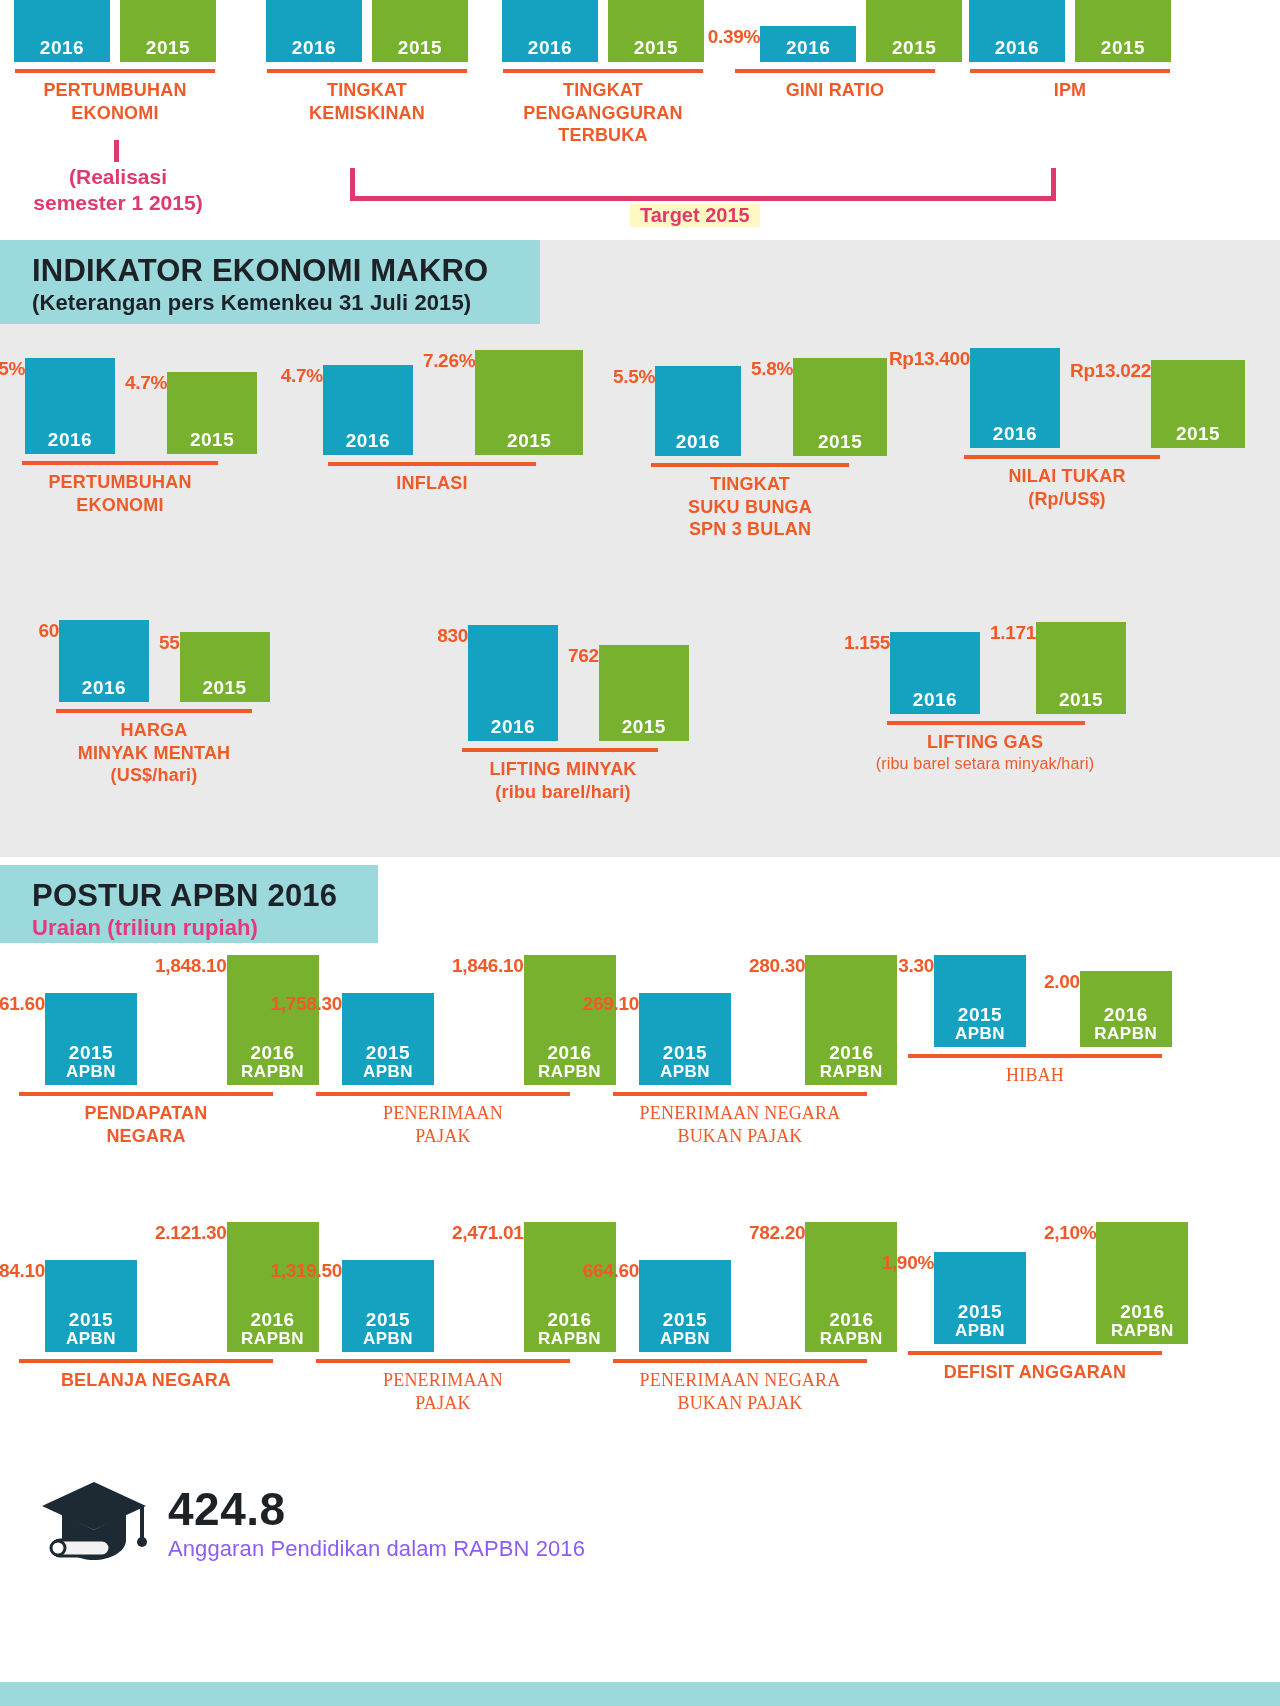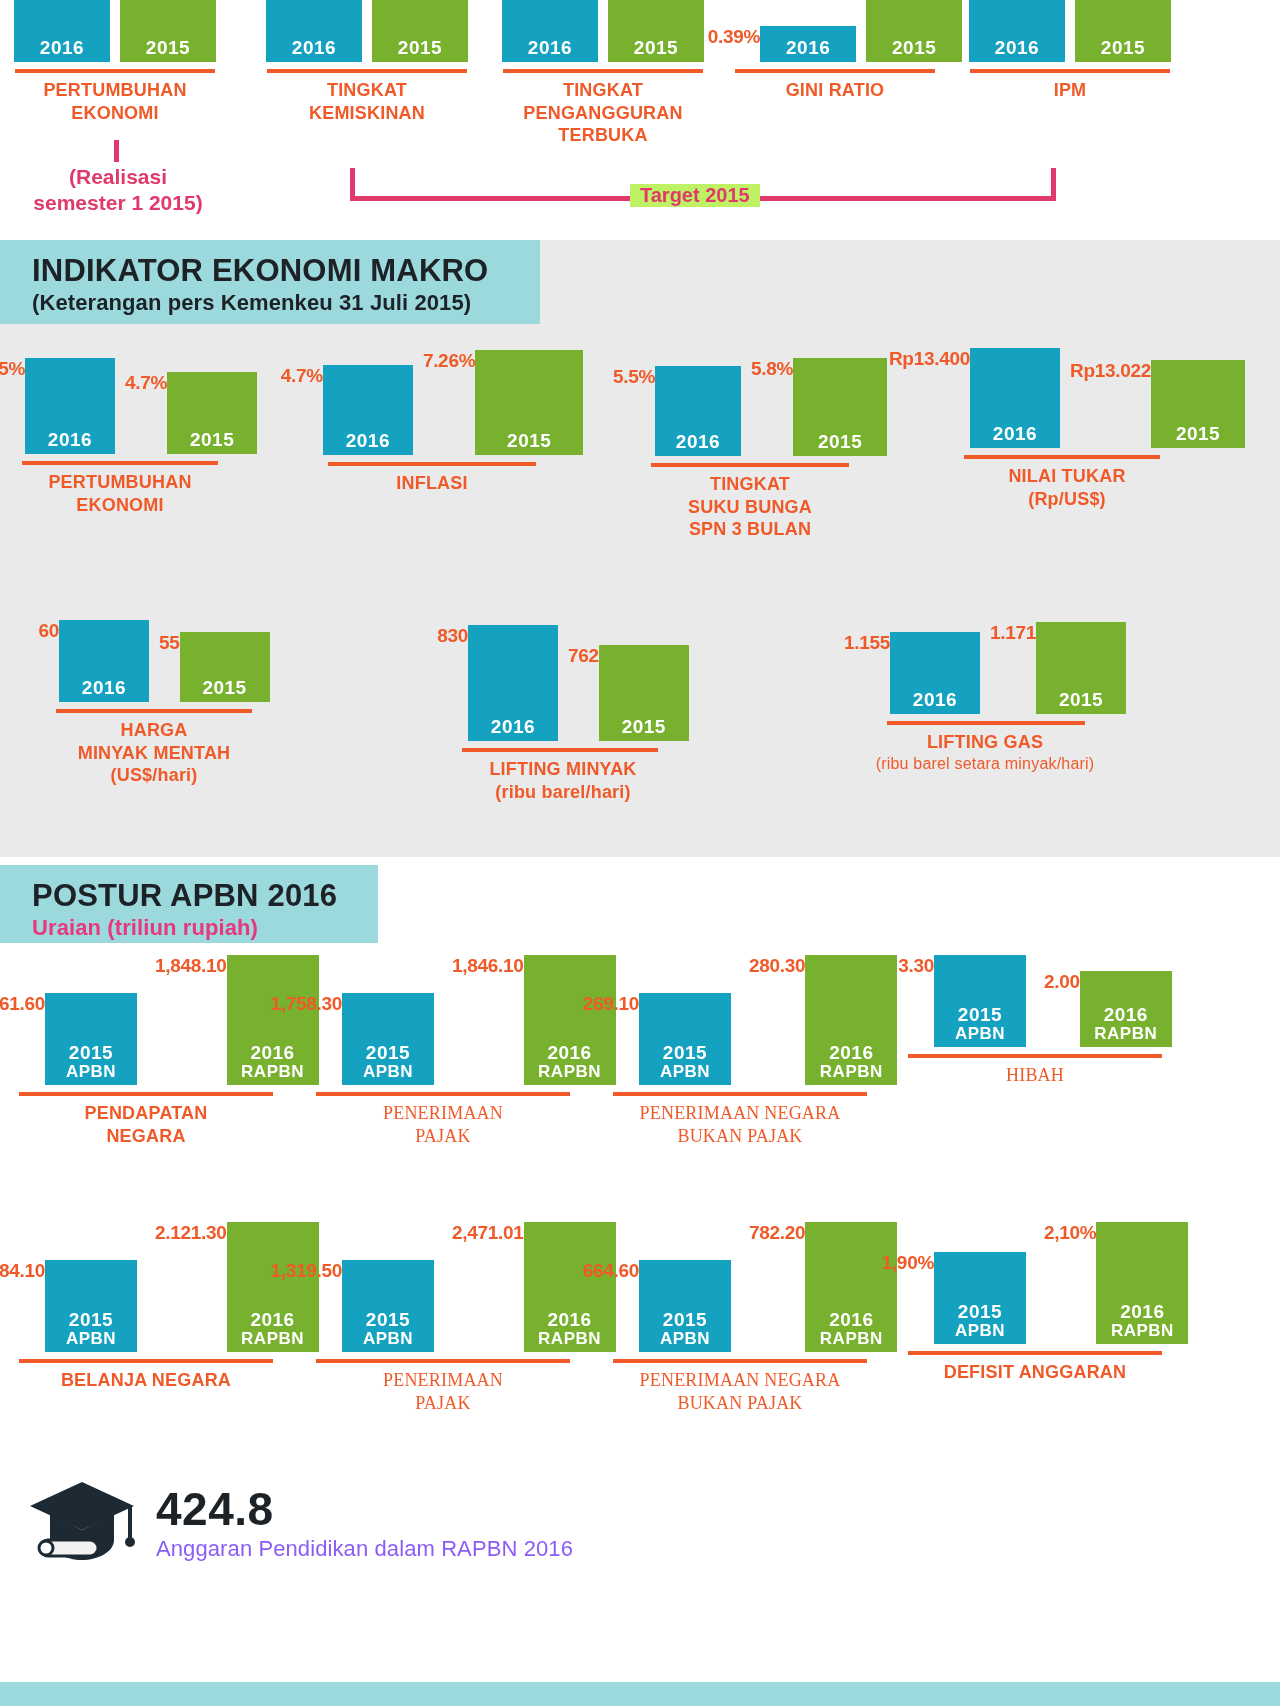--- a/index.html
+++ b/index.html
@@ -40,21 +40,21 @@
   .topstrip{position:relative;height:230px;background:#fff;}
   .topitem{position:absolute;top:0;}
   .topitem .pair{align-items:flex-end;}
 
   
   .bracket{position:absolute;}
   .bracket .hline{position:absolute;height:5px;background:#e03a6d;}
   .bracket .vtick{position:absolute;width:5px;background:#e03a6d;}
   .bracket .lbl{
     position:absolute;color:#e03a6d;font-size:20px;font-weight:bold;
-    background:#bef264;padding:0 10px;white-space:nowrap;
+    background:#fef9c3;padding:0 10px;white-space:nowrap;margin-top:20px;
   }
   .pinkstem{position:absolute;width:5px;background:#e03a6d;}
   .pinknote{
     position:absolute;color:#e03a6d;font-size:21px;font-weight:bold;
     text-align:center;line-height:1.25;white-space:nowrap;
   }
 
   
   .band{position:absolute;left:0;width:1280px;}
   .band.grey{background:#eaeaea;}
@@ -551,21 +551,21 @@
           <span class="sub">RAPBN</span>
         </div>
       </div>
     </div>
     <div class="rule" style="width:254px;margin-left:13px;"></div>
     <div class="caption">
       <div>DEFISIT ANGGARAN</div>
     </div>
   </div>
 
-  <div class="edu" style="left:26px;top:1478px;">
+  <div class="edu" style="left:38px;top:1478px;">
     <div style="width:112px;height:92px;">
       <svg viewBox="0 0 112 92" width="112" height="92" xmlns="http://www.w3.org/2000/svg">
         <path d="M56 4 L108 28 L56 52 L4 28 Z" fill="#1d2a33"></path>
         <path d="M24 36 L24 62 C24 74 40 82 56 82 C72 82 88 74 88 62 L88 36 L56 52 Z" fill="#1d2a33"></path>
         <rect x="14" y="62" width="58" height="16" rx="8" fill="#f2f2f2" stroke="#1d2a33" stroke-width="3"></rect>
         <circle cx="20" cy="70" r="7" fill="#ffffff" stroke="#1d2a33" stroke-width="3"></circle>
         <path d="M104 28 L104 60" stroke="#1d2a33" stroke-width="4" fill="none"></path>
         <circle cx="104" cy="64" r="5" fill="#1d2a33"></circle>
       </svg>
     </div>

